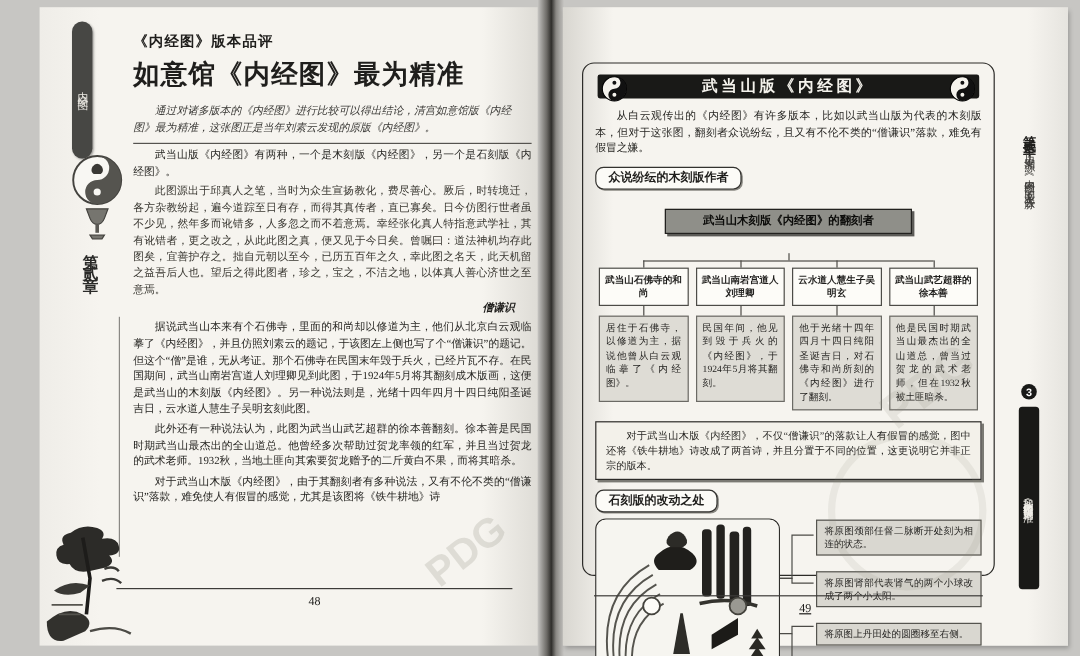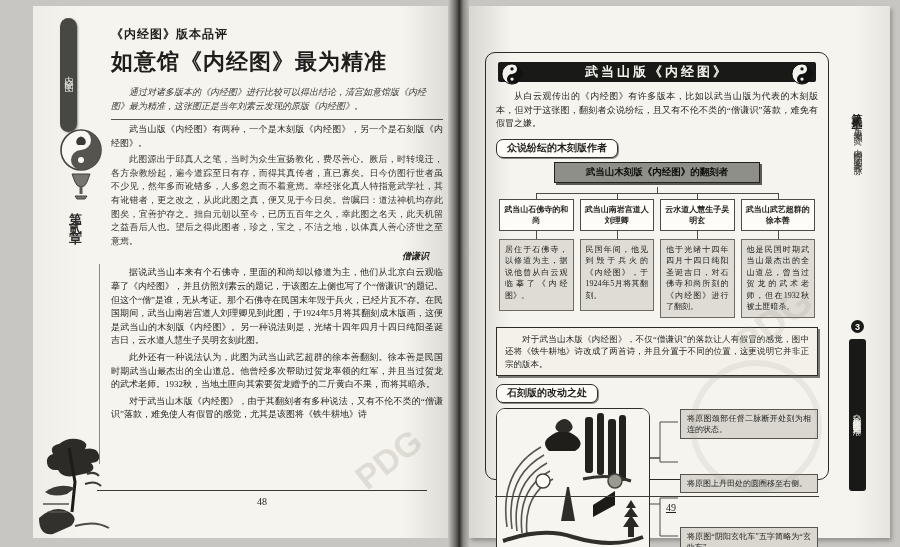--- a/index.html
+++ b/index.html
@@ -42,21 +42,21 @@
   .rp-header{position:relative;margin:9px 2px 0 2px;height:20px;background:#191917;border-radius:2px;
              display:flex;align-items:center;justify-content:center;}
   .rp-header span{color:#f4f2ec;font-weight:bold;font-size:13px;letter-spacing:3px;font-family:"Liberation Sans",sans-serif;}
   .yy-end{position:absolute;top:1px;}
   .yy-left{left:3px;} .yy-right{right:3px;}
   .rp-intro{margin-top:8px;font-size:9px;line-height:13.5px;text-indent:2em;text-align:justify;color:#262522;}
   .pill{display:inline-block;margin-top:8px;border:1.2px solid #33322f;border-radius:7px;background:#fcfbf7;
         padding:1px 10px 2px 10px;font-weight:bold;font-size:10px;font-family:"Liberation Sans",sans-serif;
         box-shadow:1px 1px 0 #8a8882;}
   .fc{position:relative;margin-top:4px;}
-  .fc-root{width:200px;margin:4px auto;background:#8f8f89;border:1px solid #22211f;color:#0c0c0a;
+  .fc-root{width:200px;margin:16px auto;background:#8f8f89;border:1px solid #22211f;color:#0c0c0a;
            font-weight:bold;font-size:9.5px;text-align:center;padding:3px 2px;font-family:Liberation Serif, serif;
            box-shadow:2px 2px 0 #5c5b57;}
   .fc-lines{position:relative;height:12px;}
   .fc-lines .v{position:absolute;width:1px;background:#4c4b47;}
   .fc-lines .h{position:absolute;height:1px;background:#4c4b47;}
   .fc-row{display:flex;}
   .fc-col{width:25%;padding:0 3px;box-sizing:border-box;}
   .fc-title{background:#fdfcf8;border:1px solid #4c4b47;font-size:8px;font-weight:bold;text-align:center;
             padding:4px 2px;min-height:22px;display:flex;align-items:center;justify-content:center;}
   .fc-desc{background:#dedcd5;border:1px solid #6b6a65;font-size:8px;line-height:11.5px;text-align:justify;
@@ -268,20 +268,21 @@
             <path d="M2 50 h10 v-36 h18"></path>
             <path d="M12 50 v0 M12 50 v-0"></path>
             <path d="M2 50 h10 v4 h18"></path>
             <path d="M2 96 h10 v-6 h18"></path>
             <path d="M12 96 v32 h18"></path>
           </g>
         </svg>
 
         <div class="callouts">
           <div class="callout">将原图颈部任督二脉断开处刻为相连的状态。</div>
+          <div class="callout">将原图肾部代表肾气的两个小球改成了两个小太阳。</div>
           <div class="callout">将原图上丹田处的圆圈移至右侧。</div>
           <div class="callout">将原图“阴阳玄牝车”五字简略为“玄牝车”。</div>
         </div>
       </div>
 
     </div>
 
     <div class="rp-footer-rule"></div>
     <div class="rp-pagenum">49</div>
 

